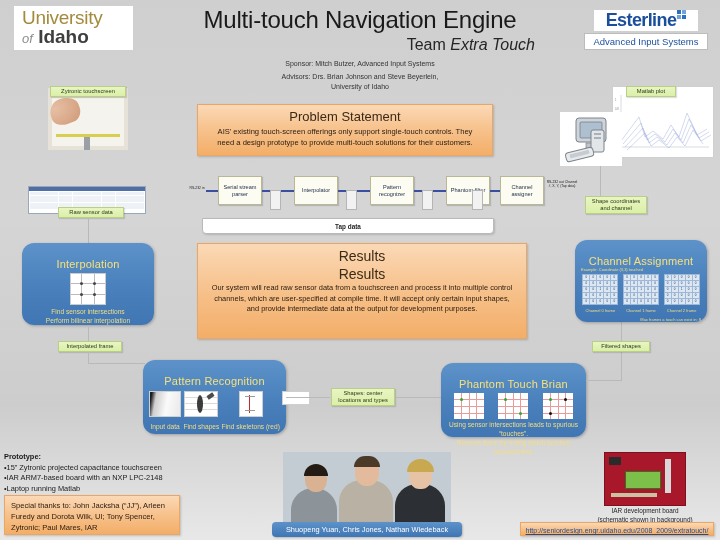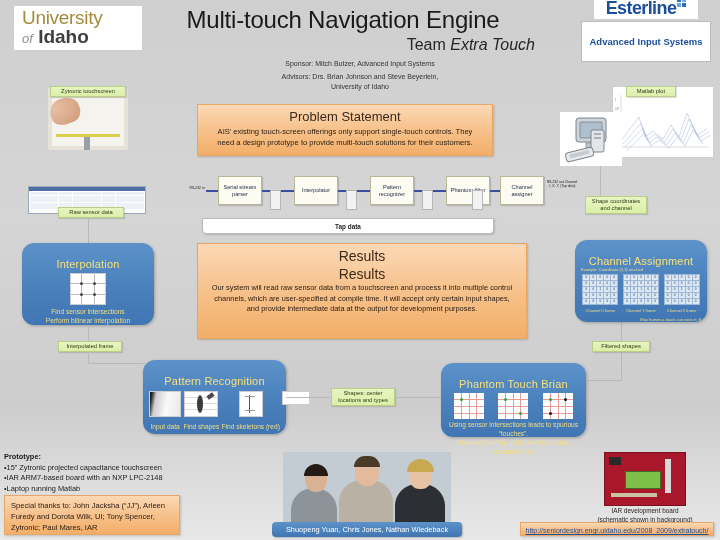--- a/index.html
+++ b/index.html
@@ -10,21 +10,21 @@
     position:relative;
   }
   #poster{
     position:absolute;inset:0;
     background:linear-gradient(180deg,#cfcfcf 0%,#d5d5d5 40%,#cdcdcd 75%,#e8e8e8 100%);
   }
   .abs{position:absolute;}
 
   
   #ui-logo{
-    left:14px;top:6px;width:128px;height:44px;background:#fff;
+    left:14px;top:6px;width:119px;height:44px;background:#fff;
     display:flex;flex-direction:column;justify-content:center;padding-left:8px;
     box-sizing:border-box;
   }
   #ui-logo .l1{font-size:19px;color:#a38a3c;line-height:18px;letter-spacing:-0.3px;}
   #ui-logo .l2{font-size:19px;color:#6e6e6e;line-height:19px;}
   #ui-logo .l2 i{color:#8d8d8d;font-size:13px;font-style:italic;}
   #ui-logo .l2 b{color:#3f3f3f;font-weight:bold;}
 
   #est-logo{
     right:8px;top:8px;width:132px;height:44px;
@@ -37,26 +37,26 @@
   #est-logo .e1 .sq{
     display:inline-block;width:9px;height:9px;margin-left:1px;
     background:
       linear-gradient(#2f6fc0,#2f6fc0) 0 0/4px 4px no-repeat,
       linear-gradient(#6fa3dd,#6fa3dd) 5px 0/4px 4px no-repeat,
       linear-gradient(#6fa3dd,#6fa3dd) 0 5px/4px 4px no-repeat,
       linear-gradient(#2f6fc0,#2f6fc0) 5px 5px/4px 4px no-repeat;
     vertical-align:top;
   }
   #est-logo .e2{
-    margin-top:2px;font-size:9.5px;font-weight:bold;color:#1b4f9c;
-    background:#fff;border:1px solid #bcbcbc;padding:14px 8px;white-space:nowrap;
+    margin-top:2px;font-size:9.5px;font-weight:normal;color:#1b4f9c;
+    background:#fff;border:1px solid #bcbcbc;padding:2px 8px;white-space:nowrap;
   }
 
   #title{
-    left:168px;top:6px;width:350px;text-align:center;
+    left:185px;top:6px;width:350px;text-align:center;
     font-size:24px;color:#1a1a1a;white-space:nowrap;letter-spacing:-0.2px;
   }
   #subtitle{
     left:185px;top:36px;width:350px;text-align:right;font-size:16px;color:#262626;
   }
   #subtitle i{font-style:italic;}
   #sponsor{left:185px;top:60px;width:350px;text-align:center;font-size:7px;color:#333;}
   #advisors{left:185px;top:72px;width:350px;text-align:center;font-size:7px;color:#333;line-height:10px;}
 
   

